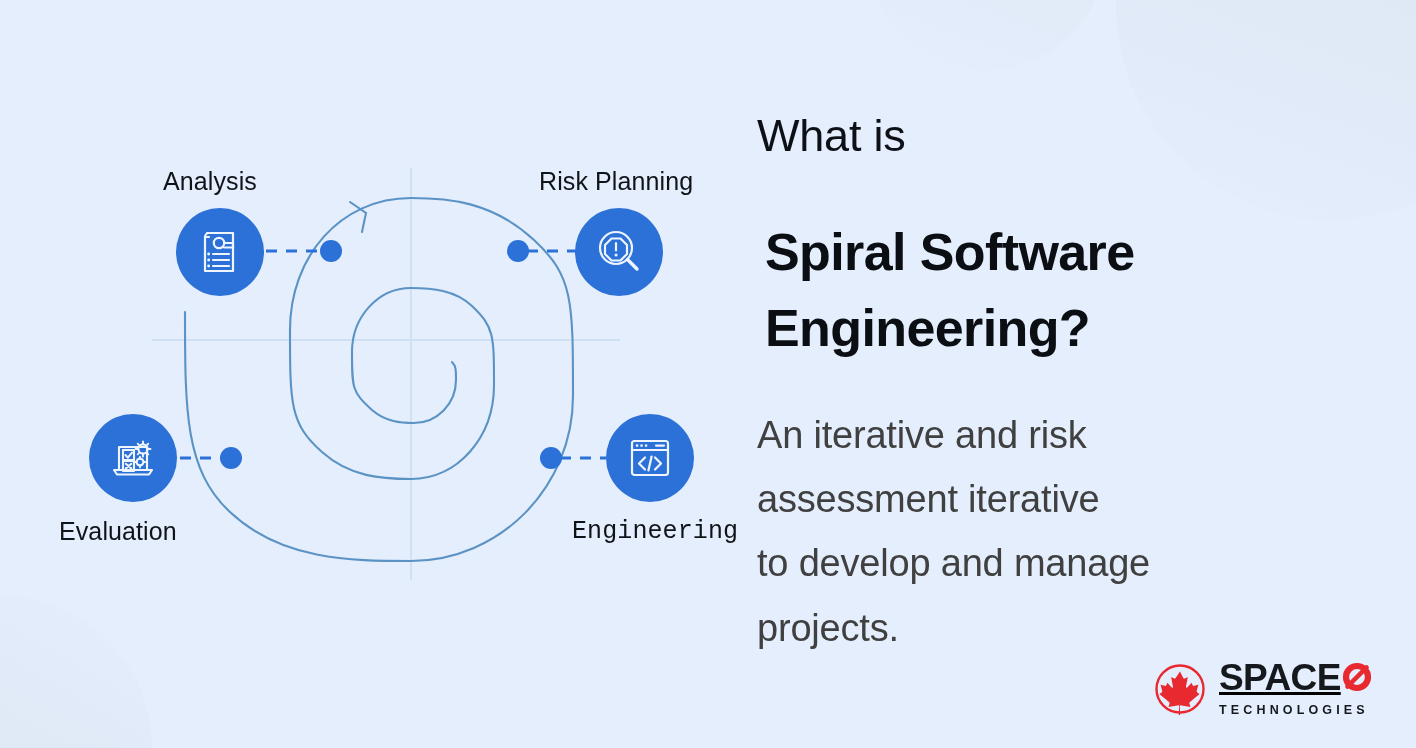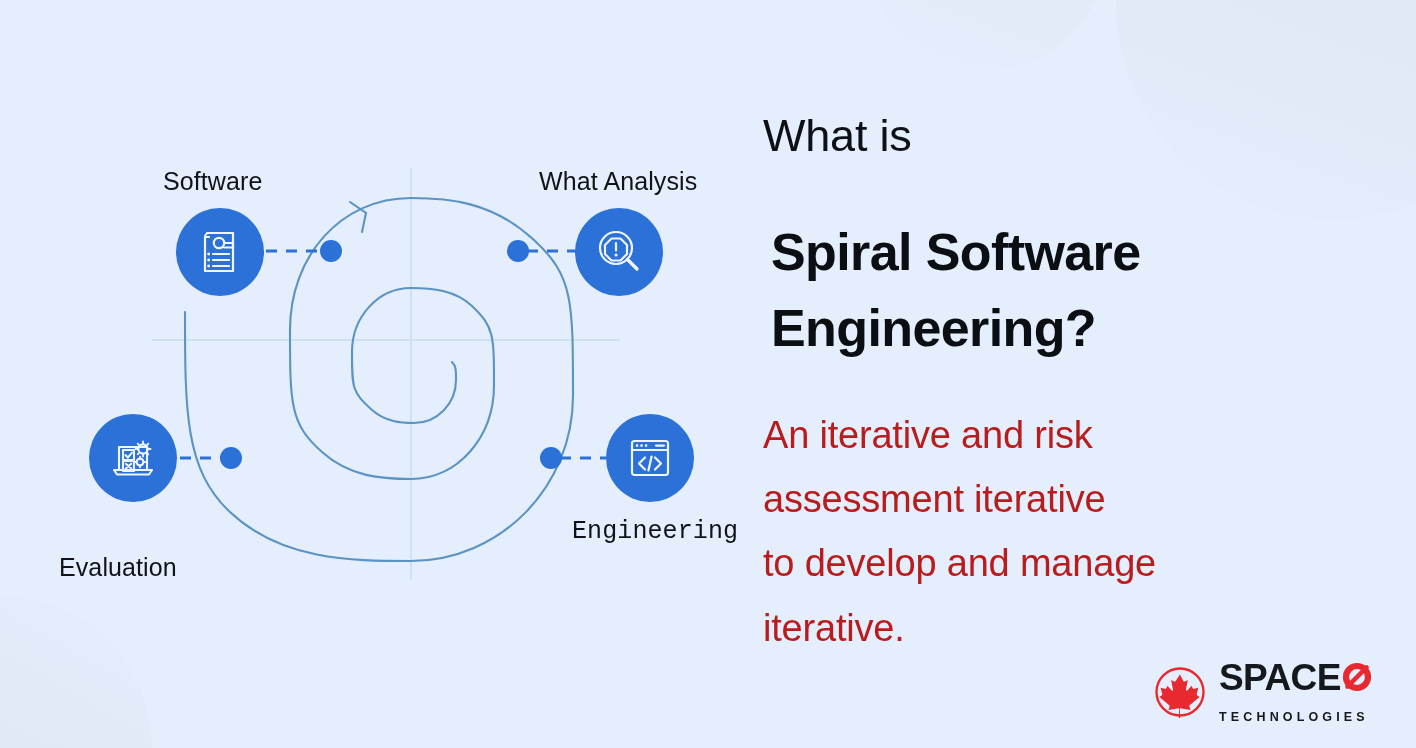--- a/index.html
+++ b/index.html
@@ -84,21 +84,21 @@
   .node-label {
     position: absolute;
     color: #101418;
     font-size: 25px;
     font-weight: 400;
     letter-spacing: .1px;
     white-space: nowrap;
   }
   .label-planning   { left: 163px; top: 167px; }
   .label-risk       { left: 539px; top: 167px; }
-  .label-evaluation { left: 59px;  top: 517px; margin-top: 36px; }
+  .label-evaluation { left: 59px;  top: 517px; }
   .label-engineering{ left: 572px; top: 517px; font-family: Liberation Mono, monospace; }
 
   .icon-badge {
     position: absolute;
     width: 88px;
     height: 88px;
     border-radius: 50%;
     background: #2b71d8;
     display: flex;
     align-items: center;
@@ -110,21 +110,20 @@
   .badge-engineering { left: 606px; top: 414px; }
   .icon-badge svg { display: block; }
 
   
   .text-col {
     position: absolute;
     left: 757px;
     top: 0;
     width: 620px;
     height: 748px;
-    margin-left: 6px;
   }
   .eyebrow {
     position: absolute;
     top: 113px;
     left: 0;
     font-size: 45px;
     font-weight: 400;
     color: #0d1117;
     letter-spacing: -.2px;
     line-height: 1;
@@ -140,21 +139,21 @@
     line-height: 1.46;
     letter-spacing: -.6px;
   }
   .subcopy {
     position: absolute;
     top: 365px;
     left: 0;
     width: 600px;
     font-size: 38px;
     font-weight: 400;
-    color: #b91c1c;
+    color: #404040;
     line-height: 1.69;
     letter-spacing: -.2px;
   }
 
   
   .logo {
     position: absolute;
     left: 1154px;
     top: 660px;
     display: flex;
@@ -163,41 +162,42 @@
   }
   .logo-wordmark {
     display: flex;
     flex-direction: column;
     justify-content: center;
   }
   .logo-row {
     display: flex;
     align-items: baseline;
     line-height: .92;
+    text-decoration: underline;
   }
   .logo-space {
     font-size: 37px;
     font-weight: 700;
     color: #15181c;
     letter-spacing: -.6px;
   }
   .logo-o-wrap {
     position: relative;
     display: inline-block;
     width: 30px;
     height: 30px;
     margin-left: 1px;
     transform: translateY(2px);
   }
   .logo-tech {
     font-size: 12.5px;
     font-weight: 700;
     color: #15181c;
     letter-spacing: 4.15px;
-    margin-top: 15px;
+    margin-top: 8px;
   }
 </style>
 </head>
 <body>
 
 <div class="canvas">
 
   <div class="bg-layer">
     <div class="blob blob-top-right-large"></div>
     <div class="blob blob-top-right-small"></div>
@@ -243,22 +243,22 @@
         </g>
 
         <g fill="#2b71d8">
           <circle cx="331" cy="251" r="11"></circle>
           <circle cx="518" cy="251" r="11"></circle>
           <circle cx="231" cy="458" r="11"></circle>
           <circle cx="551" cy="458" r="11"></circle>
         </g>
       </svg>
 
-      <div class="node-label label-planning">Software</div>
-      <div class="node-label label-risk">What Analysis</div>
+      <div class="node-label label-planning">Analysis</div>
+      <div class="node-label label-risk">Risk Planning</div>
       <div class="node-label label-evaluation">Evaluation</div>
       <div class="node-label label-engineering">Engineering</div>
 
       <div class="icon-badge badge-planning">
         <svg width="54" height="54" viewBox="0 0 54 54" fill="none" stroke="#eef5ff" stroke-width="2.2" stroke-linecap="round" stroke-linejoin="round">
           <path d="M14 8 h26 v38 h-28 V12 a4 4 0 0 1 4 -4 a4 4 0 0 0 -4 4 h4"></path>
           <circle cx="26" cy="18" r="5.2"></circle>
           <path d="M31 18 h9 v4.5 h-9"></path>
           <path d="M20 29 h16 M20 35 h16 M20 41 h16"></path>
           <path d="M15.6 29 h.1 M15.6 35 h.1 M15.6 41 h.1" stroke-width="2.8"></path>
@@ -310,21 +310,21 @@
 
       <h1 class="headline">
         <span>Spiral Software</span><br>
         <span>Engineering?</span>
       </h1>
 
       <p class="subcopy">
         <span>An iterative and risk</span><br>
         <span>assessment iterative</span><br>
         <span>to develop and manage</span><br>
-        <span>iterative.</span>
+        <span>projects.</span>
       </p>
     </div>
 
     <div class="logo">
       <svg width="52" height="52" viewBox="0 0 52 52">
         <circle cx="26" cy="26" r="23.5" fill="none" stroke="#e8292f" stroke-width="2.4"></circle>
         <path fill="#e8292f" d="M26 8.5
                  l3.3 6.4 c.5 .9 1.3 .8 2.1 .35 l2.4 -1.25 l-1.75 9.3
                  c-.37 1.7 .83 1.7 1.42 .97 l4.1 -4.6 l1.1 2.6
                  c.33 .75 .9 .65 1.55 .5 l4.15 -.9 l-1.5 5.5

